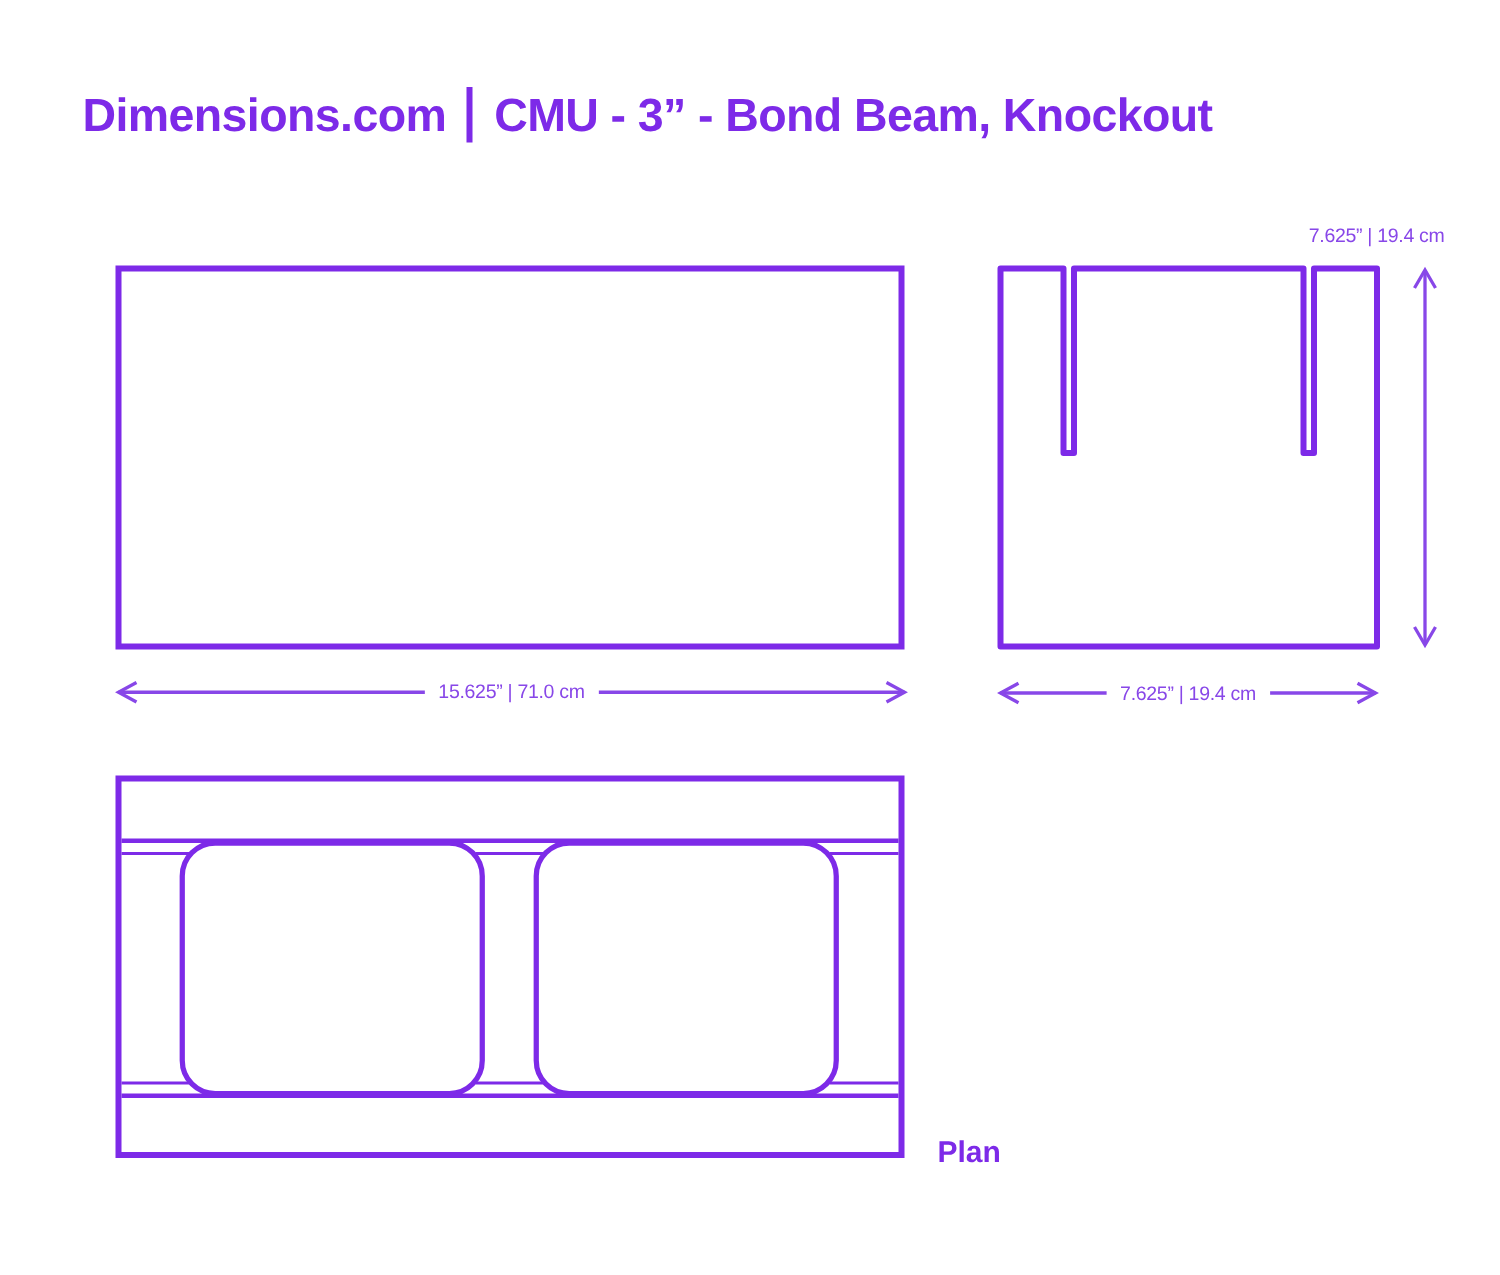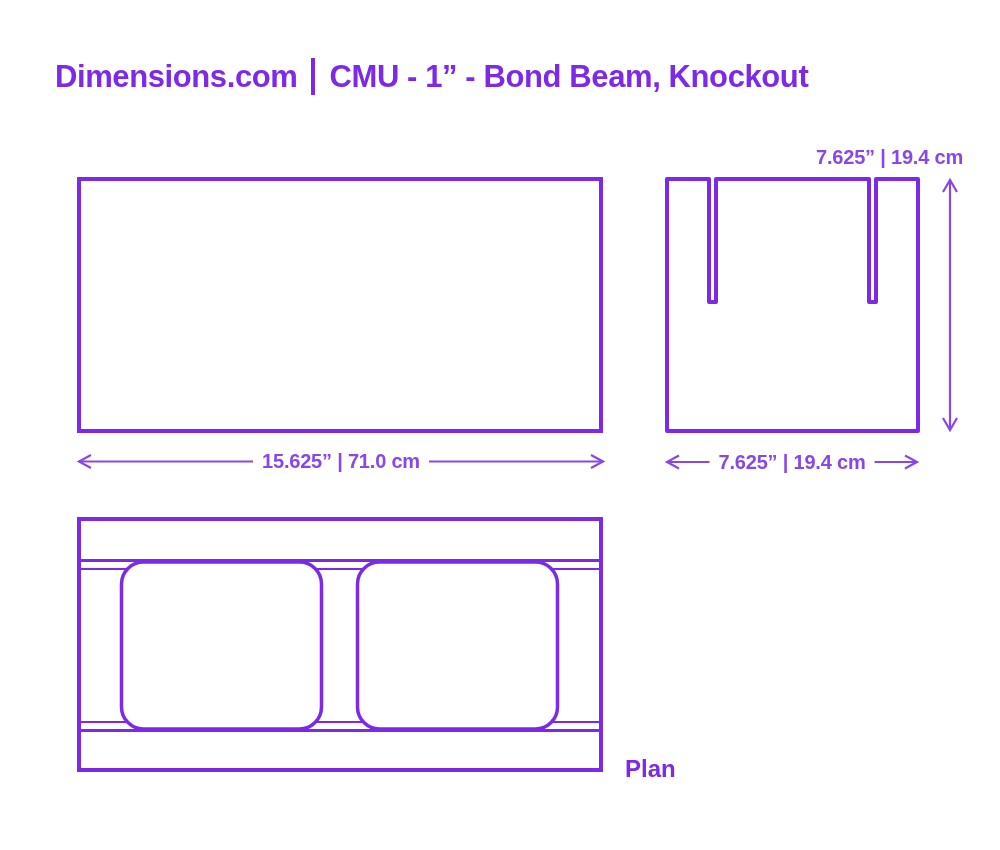--- a/index.html
+++ b/index.html
@@ -36,42 +36,42 @@
   .shape { fill: none; stroke: var(--primary); }
   .dim   { fill: none; stroke: var(--dimension-accent); stroke-width: 2.2; }
 
   
   .dim-label {
     position: absolute;
     transform: translate(-50%, -50%);
     background: var(--background);
     padding: 0 9px;
     color: var(--dimension-accent);
-    font-size: 20px; font-weight: 700; letter-spacing: -0.2px;
+    font-size: 13px; font-weight: 400; letter-spacing: -0.2px;
     white-space: nowrap;
   }
   .dim-label.right-aligned { transform: translate(-100%, -50%); padding: 0; }
 
   .plan-label {
     position: absolute; left: 625px; top: 769px;
     transform: translate(0, -50%);
     color: var(--primary);
-    font-size: 24px; font-weight: 700;
+    font-size: 20px; font-weight: 700;
     white-space: nowrap;
   }
 </style>
 </head>
 <body>
 
 <div class="stage">
 
   <div class="title">
     <span>Dimensions.com</span>
     <span class="title-divider"></span>
-    <span>CMU - 1” - Bond Beam, Knockout</span>
+    <span>CMU - 3” - Bond Beam, Knockout</span>
   </div>
 
   <svg class="drawing" width="1000" height="850" viewBox="0 0 1000 850">
 
     <g>
       <rect class="shape" stroke-width="4" x="79" y="179" width="522" height="252"></rect>
     </g>
 
     <g class="dim">
       <line x1="79" y1="461.5" x2="603" y2="461.5"></line>

